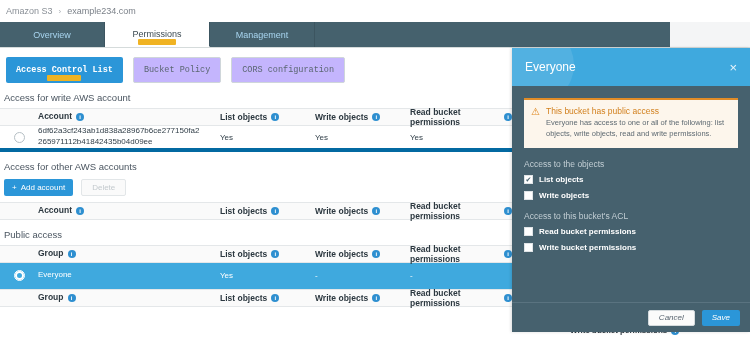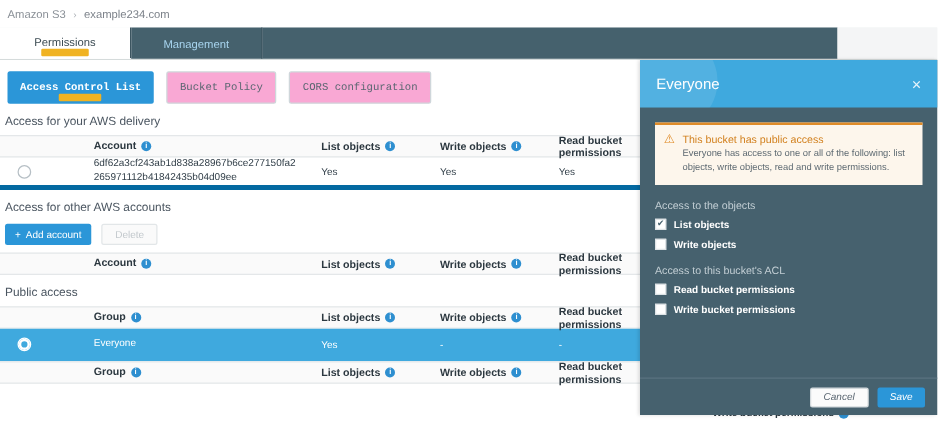--- a/index.html
+++ b/index.html
@@ -40,41 +40,41 @@
   .tabbar .tab-end { width: 80px; background: #f4f5f6; }
 
   
   .subbuttons { display: flex; gap: 10px; padding: 9px 0 0 6px; align-items: flex-start; font-family: Liberation Mono, monospace; }
   .pill {
     height: 26px; min-width: 72px; padding: 0 10px;
     display: flex; align-items: center; justify-content: center;
     font-size: 8.5px; border-radius: 2px; position: relative;
   }
   .pill.primary { background: #2b96d8; color:#fff; font-weight: bold; min-width: 78px; }
-  .pill.ghost { background: #f9a8d4; border: 1px solid #cfd6da; color: #5a6671; }
+  .pill.ghost { background: #c4b5fd; border: 1px solid #cfd6da; color: #5a6671; }
   .pill .hl2 {
     position: absolute; bottom: 2px; left: 50%; transform: translateX(-50%);
     width: 34px; height: 6px; background: #f0b323; border-radius: 1px;
   }
 
   
   .section-title { font-size: 9.5px; color: #4a5560; padding: 9px 0 5px 4px; }
   .tbl { width: 512px; }
   .thead {
     display: flex; height: 18px; align-items: center;
     background: #fafafa; border-top: 1px solid #e4e7e9; border-bottom: 1px solid #e4e7e9;
     font-size: 8.5px; font-weight: bold; color: #2c3840;
   }
   .row {
     display: flex; align-items: center; min-height: 26px;
     font-size: 8px; color: #33404a; border-bottom: 4px solid #0369a1;
   }
   .row.selected { background: #3fa9de; color: #fff; border-bottom: 1px solid #3fa9de; }
   .c-sel { width: 38px; display: flex; align-items: center; justify-content: center; flex: none; }
-  .c-acct { width: 182px; flex: none; padding-right: 18px; line-height: 1.35; word-break: break-all; margin-left: 37px; }
+  .c-acct { width: 182px; flex: none; padding-right: 18px; line-height: 1.35; word-break: break-all; }
   .c-list { width: 95px; flex: none; }
   .c-write { width: 95px; flex: none; }
   .c-read { width: 102px; flex: none; }
   .thead .c-acct, .thead .c-list, .thead .c-write, .thead .c-read {
     display: flex; align-items: center; gap: 4px;
   }
 
   .info {
     width: 8px; height: 8px; border-radius: 50%; background: #2e8fd0; color: #fff;
     font-size: 6px; font-weight: bold; display: inline-flex;
@@ -154,20 +154,23 @@
 
 <div class="app">
 
   <div class="breadcrumb">
     <span class="crumb-link">Amazon S3</span>
     <span class="crumb-sep">›</span>
     <span class="crumb-current">example234.com</span>
   </div>
 
   <div class="tabbar">
+    <div class="tab">
+      <span>Overview</span>
+    </div>
     <div class="tab active">
       <span>Permissions</span>
       <span class="hl"></span>
     </div>
     <div class="tab">
       <span>Management</span>
     </div>
     <div class="tab-filler"></div>
     <div class="tab-end"></div>
   </div>
@@ -178,21 +181,21 @@
       <span class="hl2"></span>
     </div>
     <div class="pill ghost">
       <span>Bucket Policy</span>
     </div>
     <div class="pill ghost">
       <span>CORS configuration</span>
     </div>
   </div>
 
-  <div class="section-title">Access for your AWS delivery</div>
+  <div class="section-title">Access for write AWS account</div>
   <div class="tbl">
     <div class="thead">
       <div class="c-sel"></div>
       <div class="c-acct">
         <span>Account</span>
         <span class="info">i</span>
       </div>
       <div class="c-list">
         <span>List objects</span>
         <span class="info">i</span>

